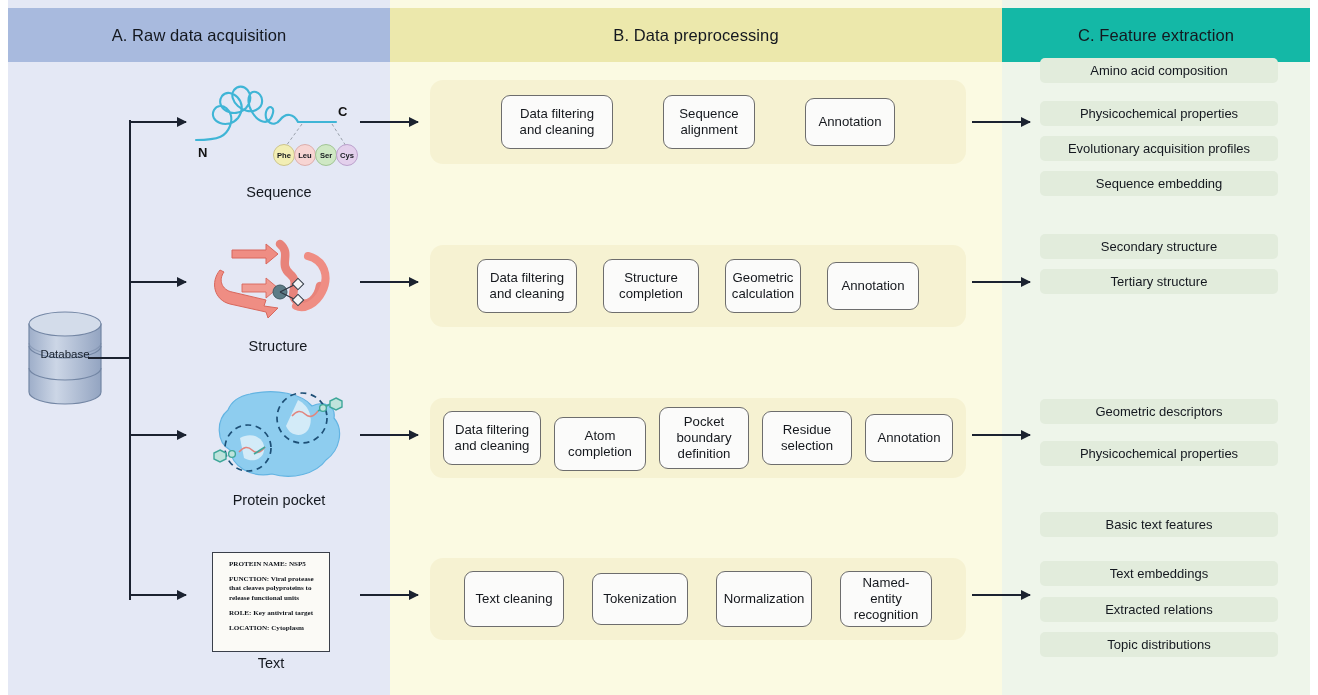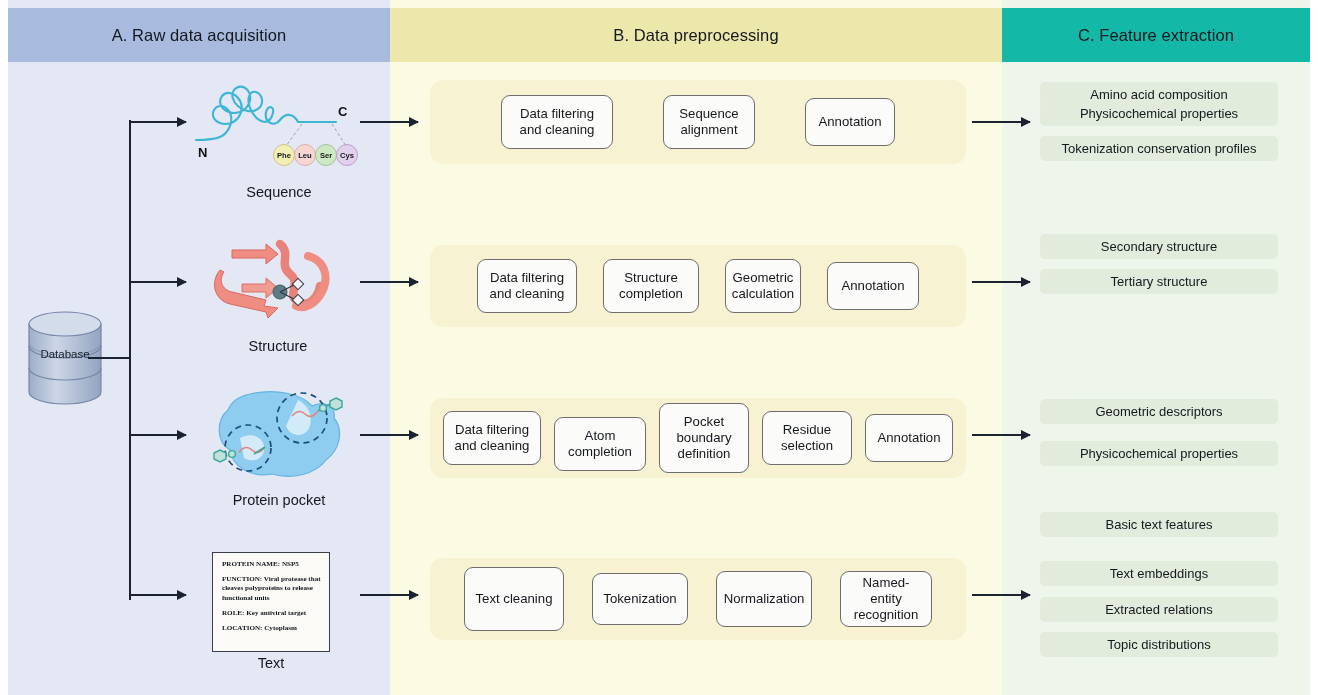--- a/index.html
+++ b/index.html
@@ -80,21 +80,21 @@
   }
 
   
   .textcard{
     position:absolute;left:212px;top:552px;width:118px;height:100px;
     background:#fbfaf6;border:1px solid #3a3f4a;
     box-sizing:border-box;padding:7px 7px 0 8px;
     font-family:"Liberation Serif",serif;
     font-size:7.1px;line-height:1.3;font-weight:bold;color:#10141b;
   }
-  .textcard p{margin:0 0 6px 1px;}
+  .textcard p{margin:0 0 6px 8px;}
 </style>
 </head>
 <body>
 
 <div id="canvas">
 
   <div class="col col-a"></div>
   <div class="col col-b"></div>
   <div class="col col-c"></div>
 
@@ -229,39 +229,40 @@
     <div class="step" style="width:76px;height:54px;">Geometric
 calculation</div>
     <div class="step" style="width:92px;height:48px;">Annotation</div>
   </div>
 
   <div class="group" style="left:430px;top:398px;width:536px;height:80px;gap:13px;">
     <div class="step" style="width:98px;height:54px;">Data filtering
 and cleaning</div>
     <div class="step" style="width:92px;height:54px;margin-top:12px;">Atom
 completion</div>
-    <div class="step" style="width:90px;height:70px;">Pocket
+    <div class="step" style="width:90px;height:62px;">Pocket
 boundary
 definition</div>
     <div class="step" style="width:90px;height:54px;">Residue
 selection</div>
     <div class="step" style="width:88px;height:48px;">Annotation</div>
   </div>
 
   <div class="group" style="left:430px;top:558px;width:536px;height:82px;gap:28px;">
-    <div class="step" style="width:100px;height:64px;">Text cleaning</div>
+    <div class="step" style="width:100px;height:56px;">Text cleaning</div>
     <div class="step" style="width:96px;height:52px;">Tokenization</div>
     <div class="step" style="width:96px;height:56px;">Normalization</div>
     <div class="step" style="width:92px;height:56px;">Named-entity
 recognition</div>
   </div>
 
-  <div class="pill" style="top:82px;">Amino acid composition</div>
+  <div class="pill" style="top:58px;">Amino acid composition</div>
   <div class="pill" style="top:101px;">Physicochemical properties</div>
-  <div class="pill" style="top:136px;">Tokenization conservation profiles</div>
+  <div class="pill" style="top:136px;">Evolutionary acquisition profiles</div>
+  <div class="pill" style="top:171px;">Sequence embedding</div>
 
   <div class="pill" style="top:234px;">Secondary structure</div>
   <div class="pill" style="top:269px;">Tertiary structure</div>
 
   <div class="pill" style="top:399px;">Geometric descriptors</div>
   <div class="pill" style="top:441px;">Physicochemical properties</div>
 
   <div class="pill" style="top:512px;">Basic text features</div>
   <div class="pill" style="top:561px;">Text embeddings</div>
   <div class="pill" style="top:597px;">Extracted relations</div>

